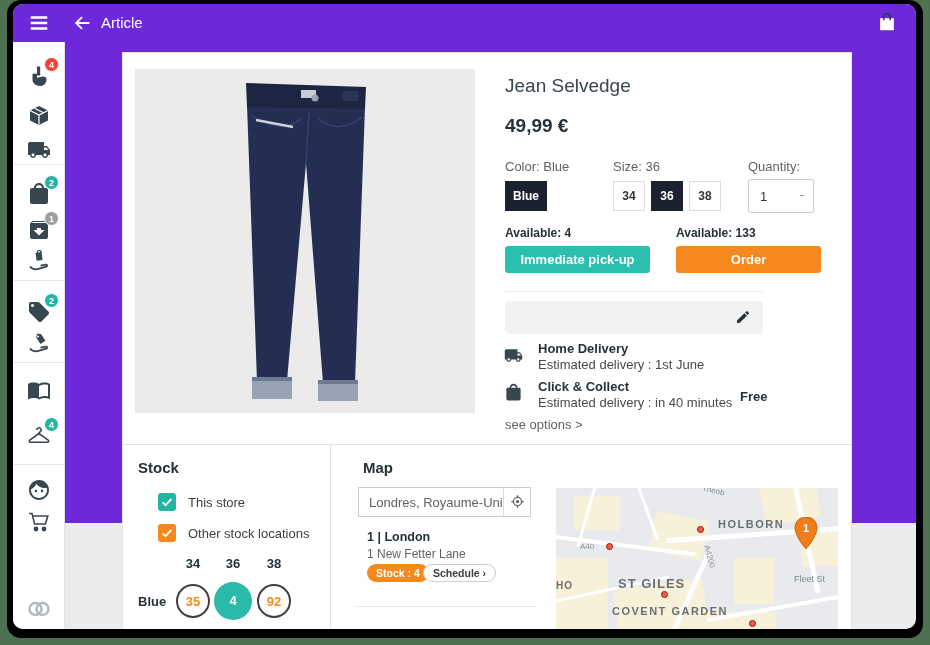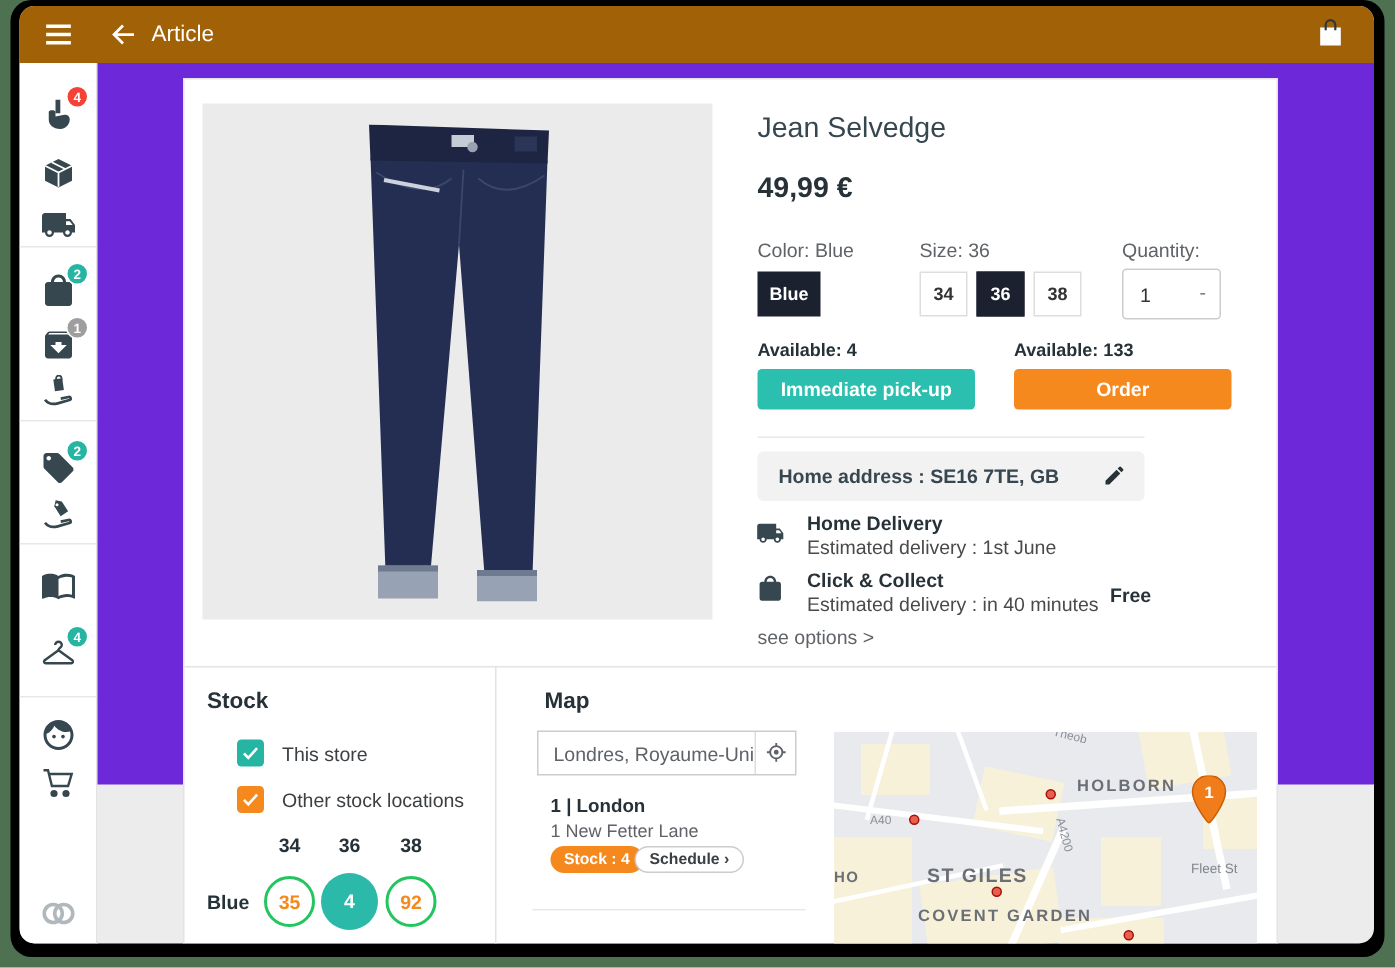--- a/index.html
+++ b/index.html
@@ -6,21 +6,21 @@
   html,body { width:930px; height:645px; }
   body { background:#4e7152; position:relative; overflow:hidden;
          font-family:"Liberation Sans", sans-serif; color:#37474f; }
 
   .shadow { position:absolute; left:7px; top:0; width:916px; height:638px;
             background:#000; border-radius:14px; }
   .window { position:absolute; left:13px; top:4px; width:903px; height:625px;
             border-radius:10px; overflow:hidden; background:#ececec; }
 
   
-  .topbar { position:absolute; left:0; top:0; width:903px; height:39px; background:#a16207; }
+  .topbar { position:absolute; left:0; top:0; width:903px; height:39px; background:#6d28d9; }
   .hamburger { position:absolute; left:15px; top:8px; width:22px; height:22px; cursor:pointer; }
   .back { position:absolute; left:58px; top:8px; width:22px; height:22px; cursor:pointer; }
   .tb-title { position:absolute; left:88px; top:10px; color:#fff; font-size:15px; font-weight:500; }
   .tb-bag { position:absolute; right:18px; top:7px; width:22px; height:24px; }
 
   
   .sidebar { position:absolute; left:0; top:38px; width:52px; height:587px;
              background:#fff; border-right:1px solid #e2e2e2; }
   .sb-item { position:absolute; left:14px; width:24px; height:24px; }
   .sb-item svg { width:24px; height:24px; display:block; }
@@ -74,21 +74,21 @@
 
   .sec-title { position:absolute; top:406px; font-size:15px; font-weight:bold; color:#263238; }
   .cbx { position:absolute; left:35px; width:18px; height:18px; border-radius:3px; cursor:pointer; }
   .cbx.teal { background:#26b5a3; } .cbx.orange { background:#f6891e; }
   .cbx svg { position:absolute; left:2px; top:2px; }
   .cbx-label { position:absolute; left:65px; font-size:13px; color:#3c4043; }
   .sizehead { position:absolute; top:503px; width:34px; text-align:center; font-size:13px; font-weight:bold; color:#263238; }
   .rowlabel { position:absolute; left:15px; top:541px; font-size:13px; font-weight:bold; color:#263238; }
   .stockcirc { position:absolute; top:531px; width:34px; height:34px; border-radius:50%;
                font-size:13px; font-weight:bold; text-align:center; line-height:31px; }
-  .stockcirc.outline { background:#fff; border:2px solid #22c55e; color:#f6891e; }
+  .stockcirc.outline { background:#fff; border:2px solid #404040; color:#f6891e; }
   .stockcirc.filled { background:#2bb9a9; color:#fff; width:38px; height:38px; line-height:38px; top:529px; }
 
   .searchbox { position:absolute; left:235px; top:434px; width:173px; height:30px; background:#fff;
                border:1px solid #ccc; }
   .searchbox input { position:absolute; left:0; top:0; width:144px; height:28px; border:none; outline:none;
                padding-left:10px; font-size:13px; color:#5f6368; font-family:"Liberation Sans",sans-serif; background:transparent; }
   .searchbox .loc { position:absolute; right:0; top:0; width:27px; height:28px; border-left:1px solid #ddd; cursor:pointer; }
   .searchbox .loc svg { margin:6px 0 0 6px; }
 
   .res-name { position:absolute; left:244px; top:477px; font-size:12.5px; font-weight:bold; color:#263238; }
@@ -263,21 +263,20 @@
         <span class="caret">-</span>
       </div>
 
       <div class="avail" style="left:382px">Available: 4</div>
       <div class="avail" style="left:553px">Available: 133</div>
       <div class="cta orange" style="left:553px">Order</div>
       <div class="cta teal" style="left:382px">Immediate pick-up</div>
 
       <div class="addr-div"></div>
       <div class="addrbox">
-        <span class="txt">Home address : SE16 7TE, GB</span>
         <span class="pen">
           <svg viewBox="0 0 24 24" fill="#263238">
               <path d="M3 17.25V21h3.75L17.81 9.94l-3.75-3.75L3 17.25zM20.71 7.04c.39-.39.39-1.02 0-1.41l-2.34-2.34a1 1 0 00-1.41 0l-1.83 1.83 3.75 3.75 1.83-1.83z"></path>
             </svg>
         </span>
       </div>
 
       <div class="dlv-icon" style="top:293px">
         <svg viewBox="0 0 24 24" fill="#37474f">
             <path d="M20 8h-3V4H3c-1.1 0-2 .9-2 2v11h2c0 1.66 1.34 3 3 3s3-1.34 3-3h6c0 1.66 1.34 3 3 3s3-1.34 3-3h2v-5l-3-4zM6 18.5c-.83 0-1.5-.67-1.5-1.5s.67-1.5 1.5-1.5 1.5.67 1.5 1.5-.67 1.5-1.5 1.5zm13.5-9l1.96 2.5H17V9.5h2.5zm-1.5 9c-.83 0-1.5-.67-1.5-1.5s.67-1.5 1.5-1.5 1.5.67 1.5 1.5-.67 1.5-1.5 1.5z"></path>

